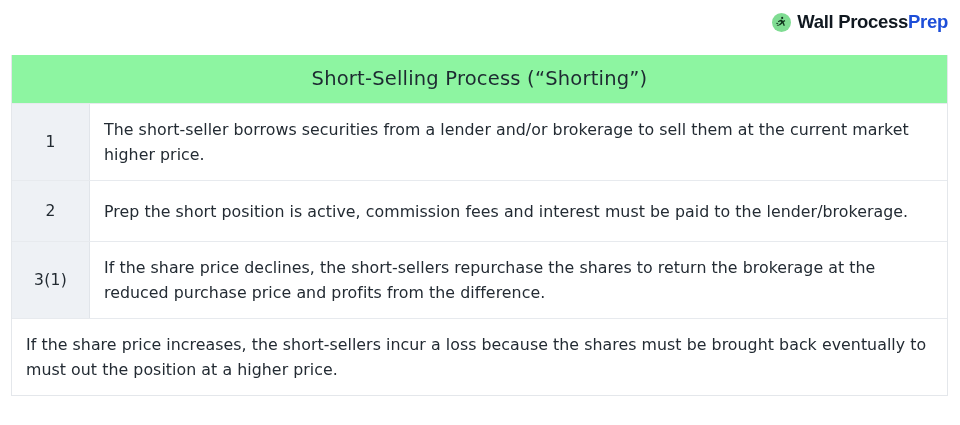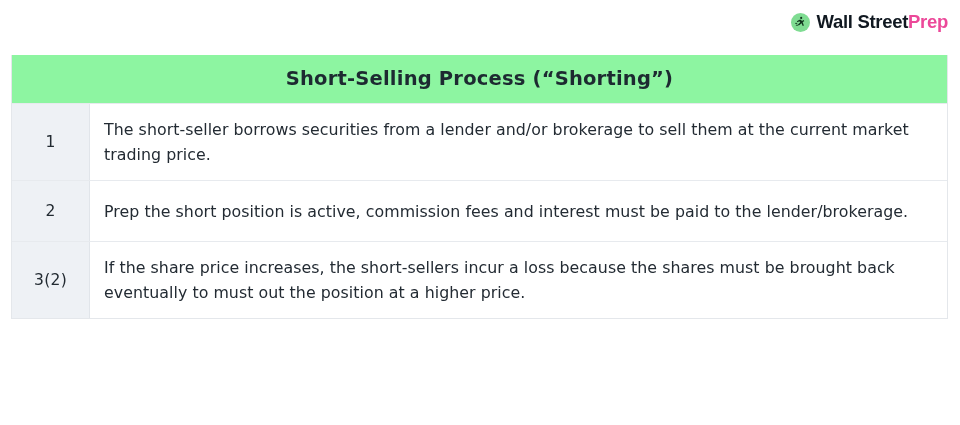--- a/index.html
+++ b/index.html
@@ -50,21 +50,21 @@
   }
   .brand-word {
     font-family: "Liberation Sans", sans-serif;
     font-size: 18.5px;
     font-weight: bold;
     letter-spacing: -0.3px;
     line-height: 1;
     white-space: nowrap;
   }
   .brand-word .w1 { color: #101820; }
-  .brand-word .w2 { color: #ec4899; }
+  .brand-word .w2 { color: #1d4ed8; }
 
   
   .table {
     position: absolute;
     left: 11px;
     top: 55px;
     width: 937px;
     border: 1px solid #e4e7eb;
     border-top: none;
     box-sizing: border-box;
@@ -75,21 +75,20 @@
     background: #8df5a1;
     text-align: center;
     color: #1d2a31;
     font-family: "DejaVu Sans", sans-serif;
     font-size: 19.5px;
     letter-spacing: 0.2px;
     padding: 13px 10px 14px;
     box-sizing: border-box;
     height: 48px;
     line-height: 22px;
-    font-weight: bold;
   }
 
   .row {
     display: flex;
     align-items: stretch;
     border-top: 1px solid #e7eaee;
     box-sizing: border-box;
   }
   .row:first-of-type { border-top: none; }
 
@@ -134,37 +133,40 @@
 
   <div class="brand">
     <span class="brand-mark">
       <svg viewBox="0 0 24 24" aria-hidden="true">
         <path d="M14.8 4.6a1.7 1.7 0 1 1-3.4 0 1.7 1.7 0 0 1 3.4 0z" fill="#10331c"></path>
         <path d="M10.4 7.6 6.2 9.9l.9 1.7 3.1-1.6 1.3 2-3.6 3.1 1.3 1.5 4.6-3.6 1.7 4.6 1.9-.7-2-5.6 2.6-1.4-.8-1.8-3.1 1.5-1.2-2.1z" fill="#10331c"></path>
         <path d="M3.6 12.6h3.1v1.5H3.6z" fill="#10331c"></path>
         <path d="M4.6 15.6h3.6v1.4H4.6z" fill="#10331c"></path>
       </svg>
     </span>
-    <span class="brand-word"><span class="w1">Wall Street</span><span class="w2">Prep</span></span>
+    <span class="brand-word"><span class="w1">Wall Process</span><span class="w2">Prep</span></span>
   </div>
 
   <div class="table">
 
     <div class="table-header">Short-Selling Process (“Shorting”)</div>
 
     <div class="row row-1">
       <div class="cell-num">1</div>
-      <div class="cell-text">The short-seller borrows securities from a lender and/or brokerage to sell them at the current market trading price.</div>
+      <div class="cell-text">The short-seller borrows securities from a lender and/or brokerage to sell them at the current market higher price.</div>
     </div>
 
     <div class="row row-2">
       <div class="cell-num">2</div>
       <div class="cell-text">Prep the short position is active, commission fees and interest must be paid to the lender/brokerage.</div>
     </div>
 
+    <div class="row row-3">
+      <div class="cell-num">3(1)</div>
+      <div class="cell-text">If the share price declines, the short-sellers repurchase the shares to return the brokerage at the reduced purchase price and profits from the difference.</div>
+    </div>
 
     <div class="row row-4">
-      <div class="cell-num">3(2)</div>
       <div class="cell-text">If the share price increases, the short-sellers incur a loss because the shares must be brought back eventually to must out the position at a higher price.</div>
     </div>
 
   </div>
 </div>
 
 </body></html>

